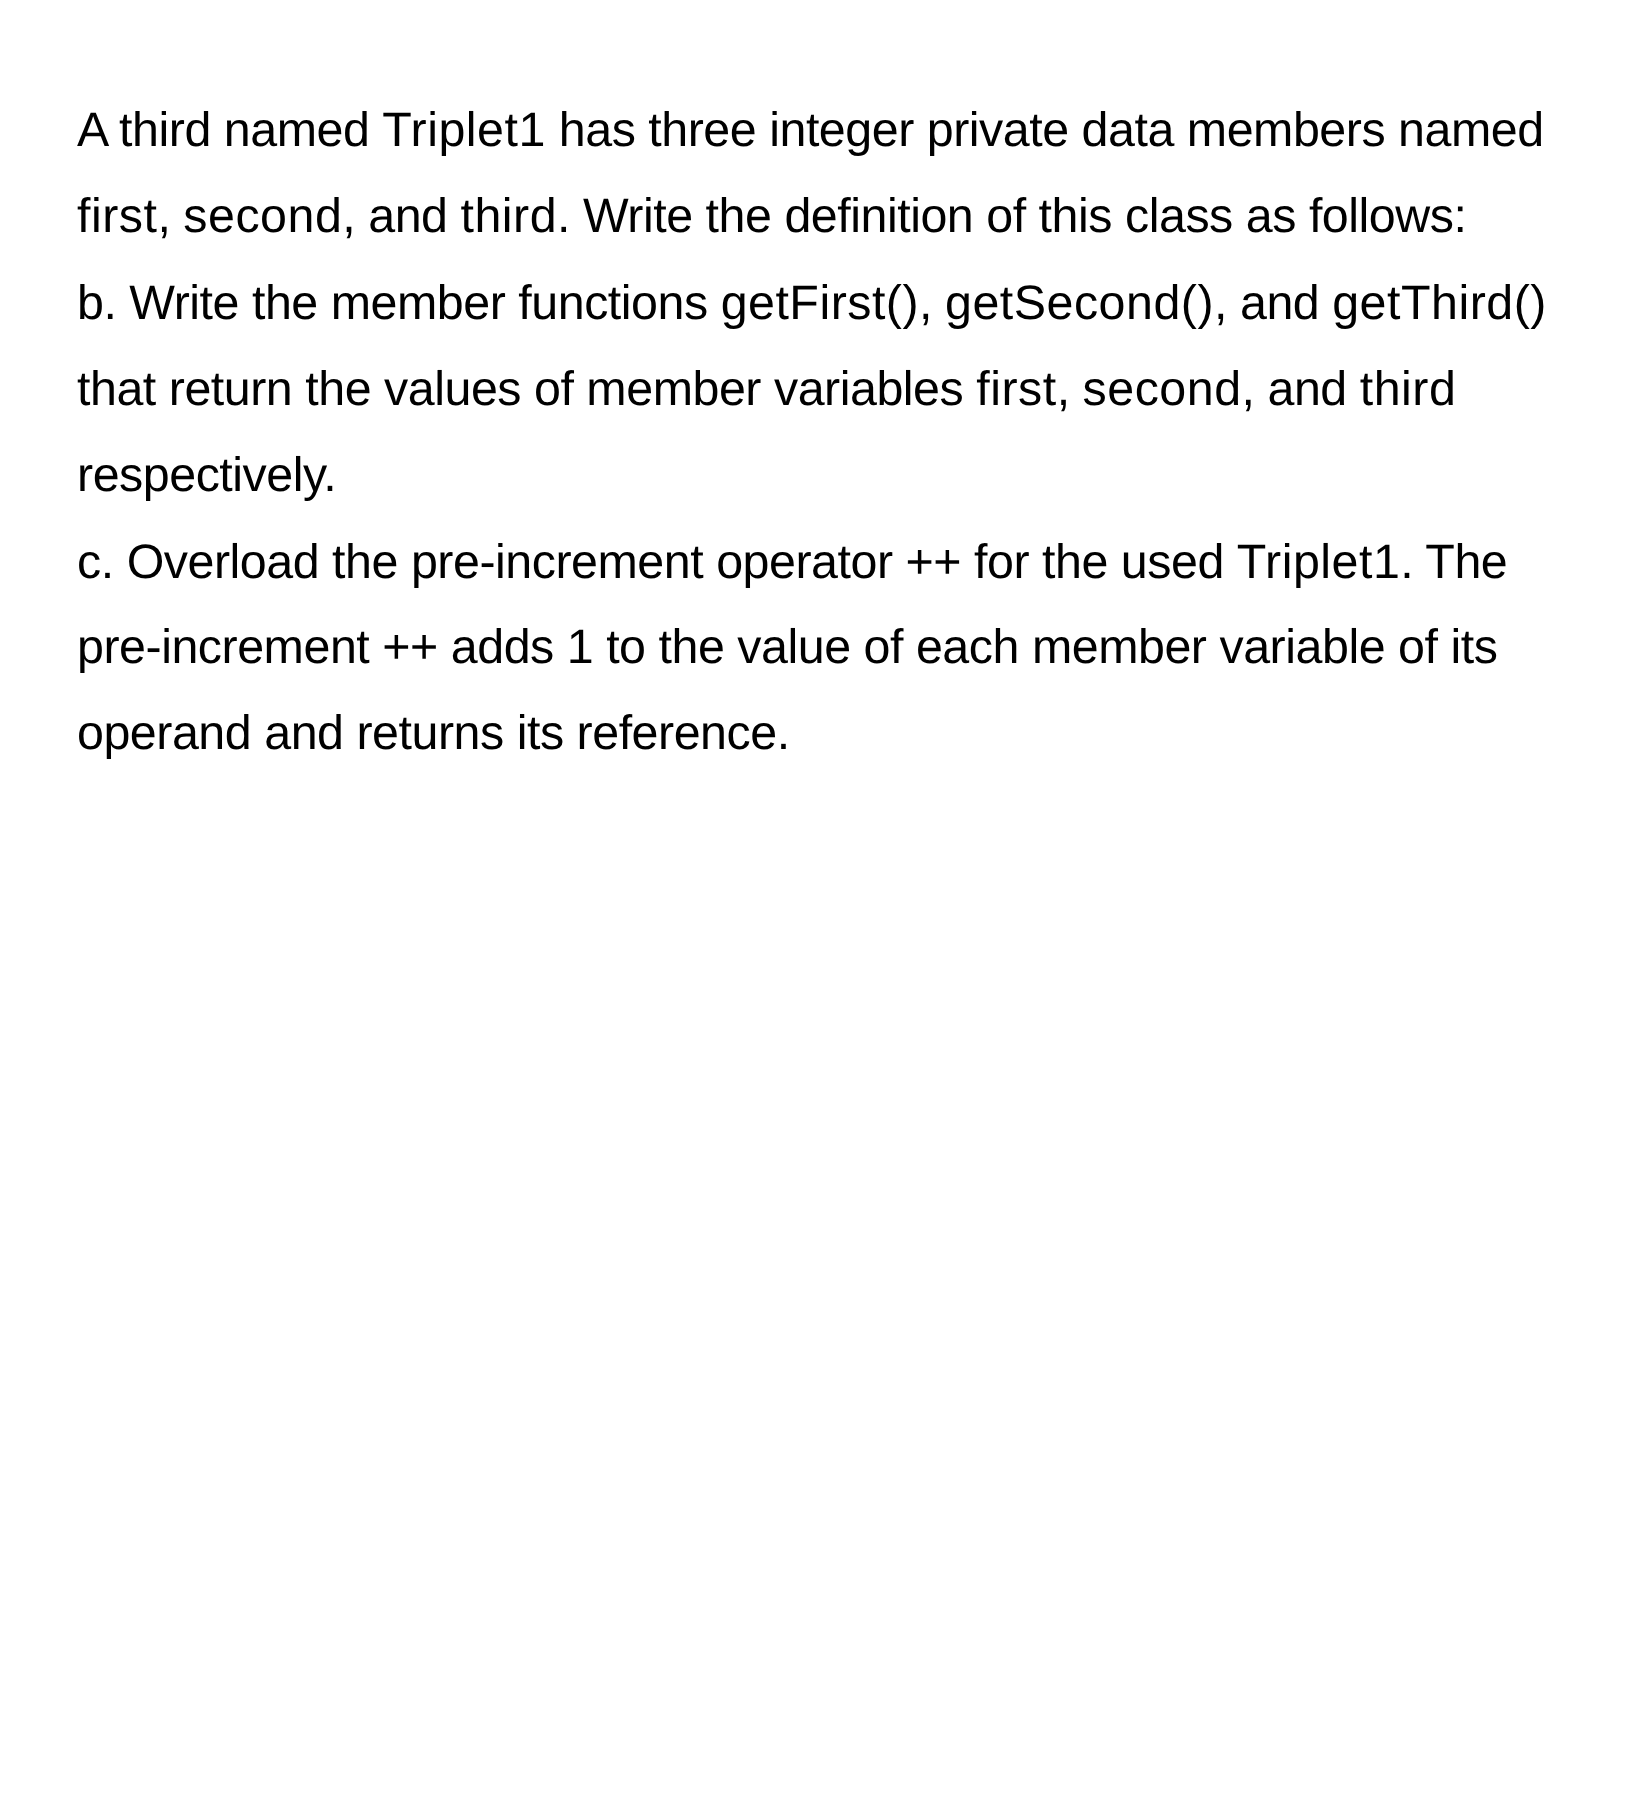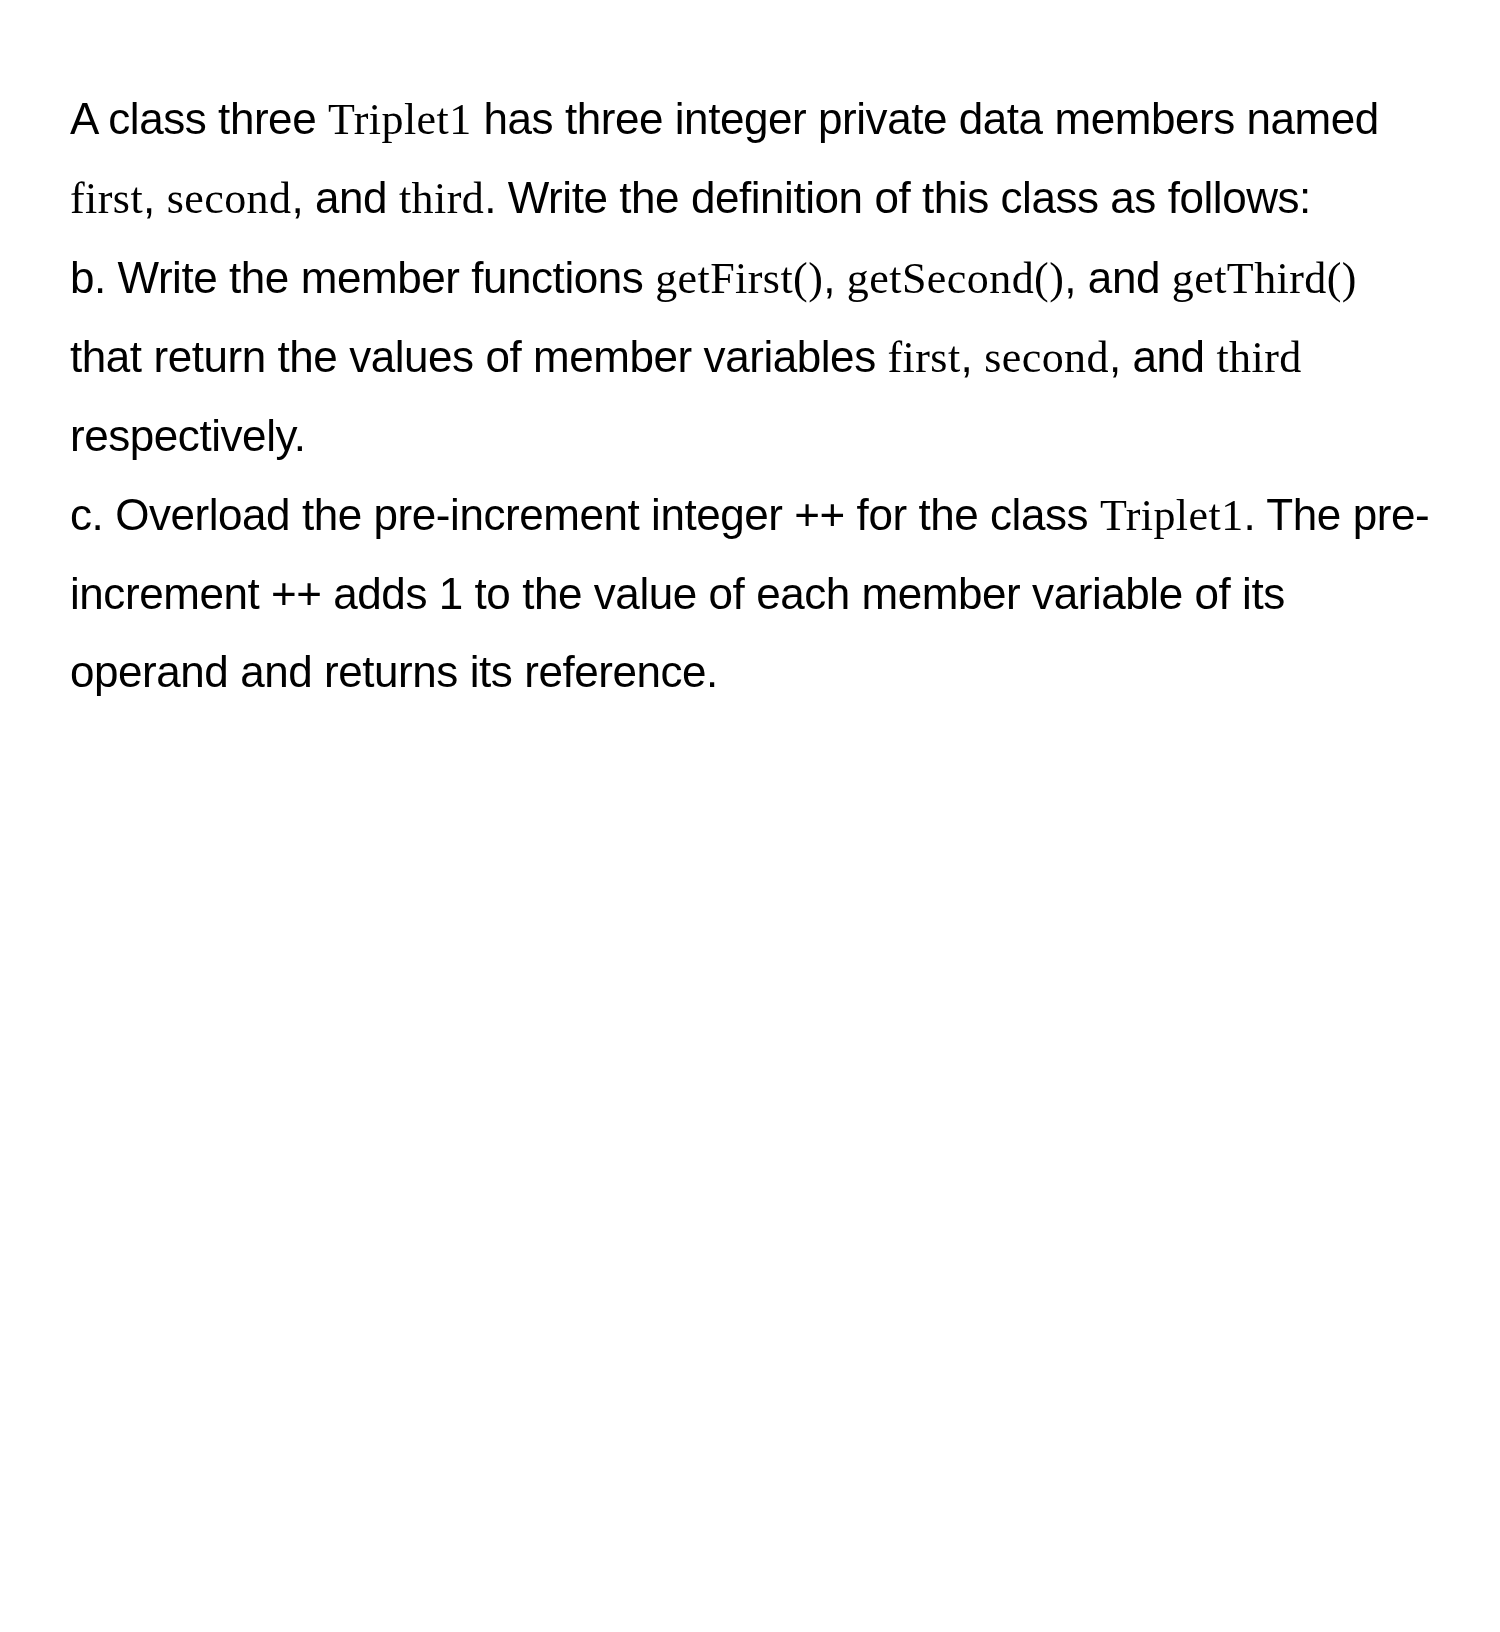--- a/index.html
+++ b/index.html
@@ -14,34 +14,34 @@
       padding: 80px 70px;
       width: 1500px;
       min-height: 1632px;
     }
     .content {
       font-size: 44px;
       line-height: 1.78;
       letter-spacing: -0.01em;
     }
     .mono {
-      font-family: Liberation Serif, serif;
+      font-family: Liberation Sans, sans-serif;
       letter-spacing: 0.01em;
       text-align: center;
     }
     p {
       margin: 0;
     }
   </style>
 </head>
 <body>
 
 <div class="content">
   <p>
-    <span>A class three </span><span class="mono">Triplet1</span><span> has three integer private data members named </span><span class="mono">first</span><span>, </span><span class="mono">second</span><span>, and </span><span class="mono">third</span><span>. Write the definition of this class as follows:</span>
+    <span>A third named </span><span class="mono">Triplet1</span><span> has three integer private data members named </span><span class="mono">first</span><span>, </span><span class="mono">second</span><span>, and </span><span class="mono">third</span><span>. Write the definition of this class as follows:</span>
   </p>
   <p>
     <span>b. Write the member functions </span><span class="mono">getFirst()</span><span>, </span><span class="mono">getSecond()</span><span>, and </span><span class="mono">getThird()</span><span> that return the values of member variables </span><span class="mono">first</span><span>, </span><span class="mono">second</span><span>, and </span><span class="mono">third</span><span> respectively.</span>
   </p>
   <p>
-    <span>c. Overload the pre-increment integer ++ for the class </span><span class="mono">Triplet1</span><span>. The pre-increment ++ adds 1 to the value of each member variable of its operand and returns its reference.</span>
+    <span>c. Overload the pre-increment operator ++ for the used </span><span class="mono">Triplet1</span><span>. The pre-increment ++ adds 1 to the value of each member variable of its operand and returns its reference.</span>
   </p>
 </div>
 
 </body></html>

